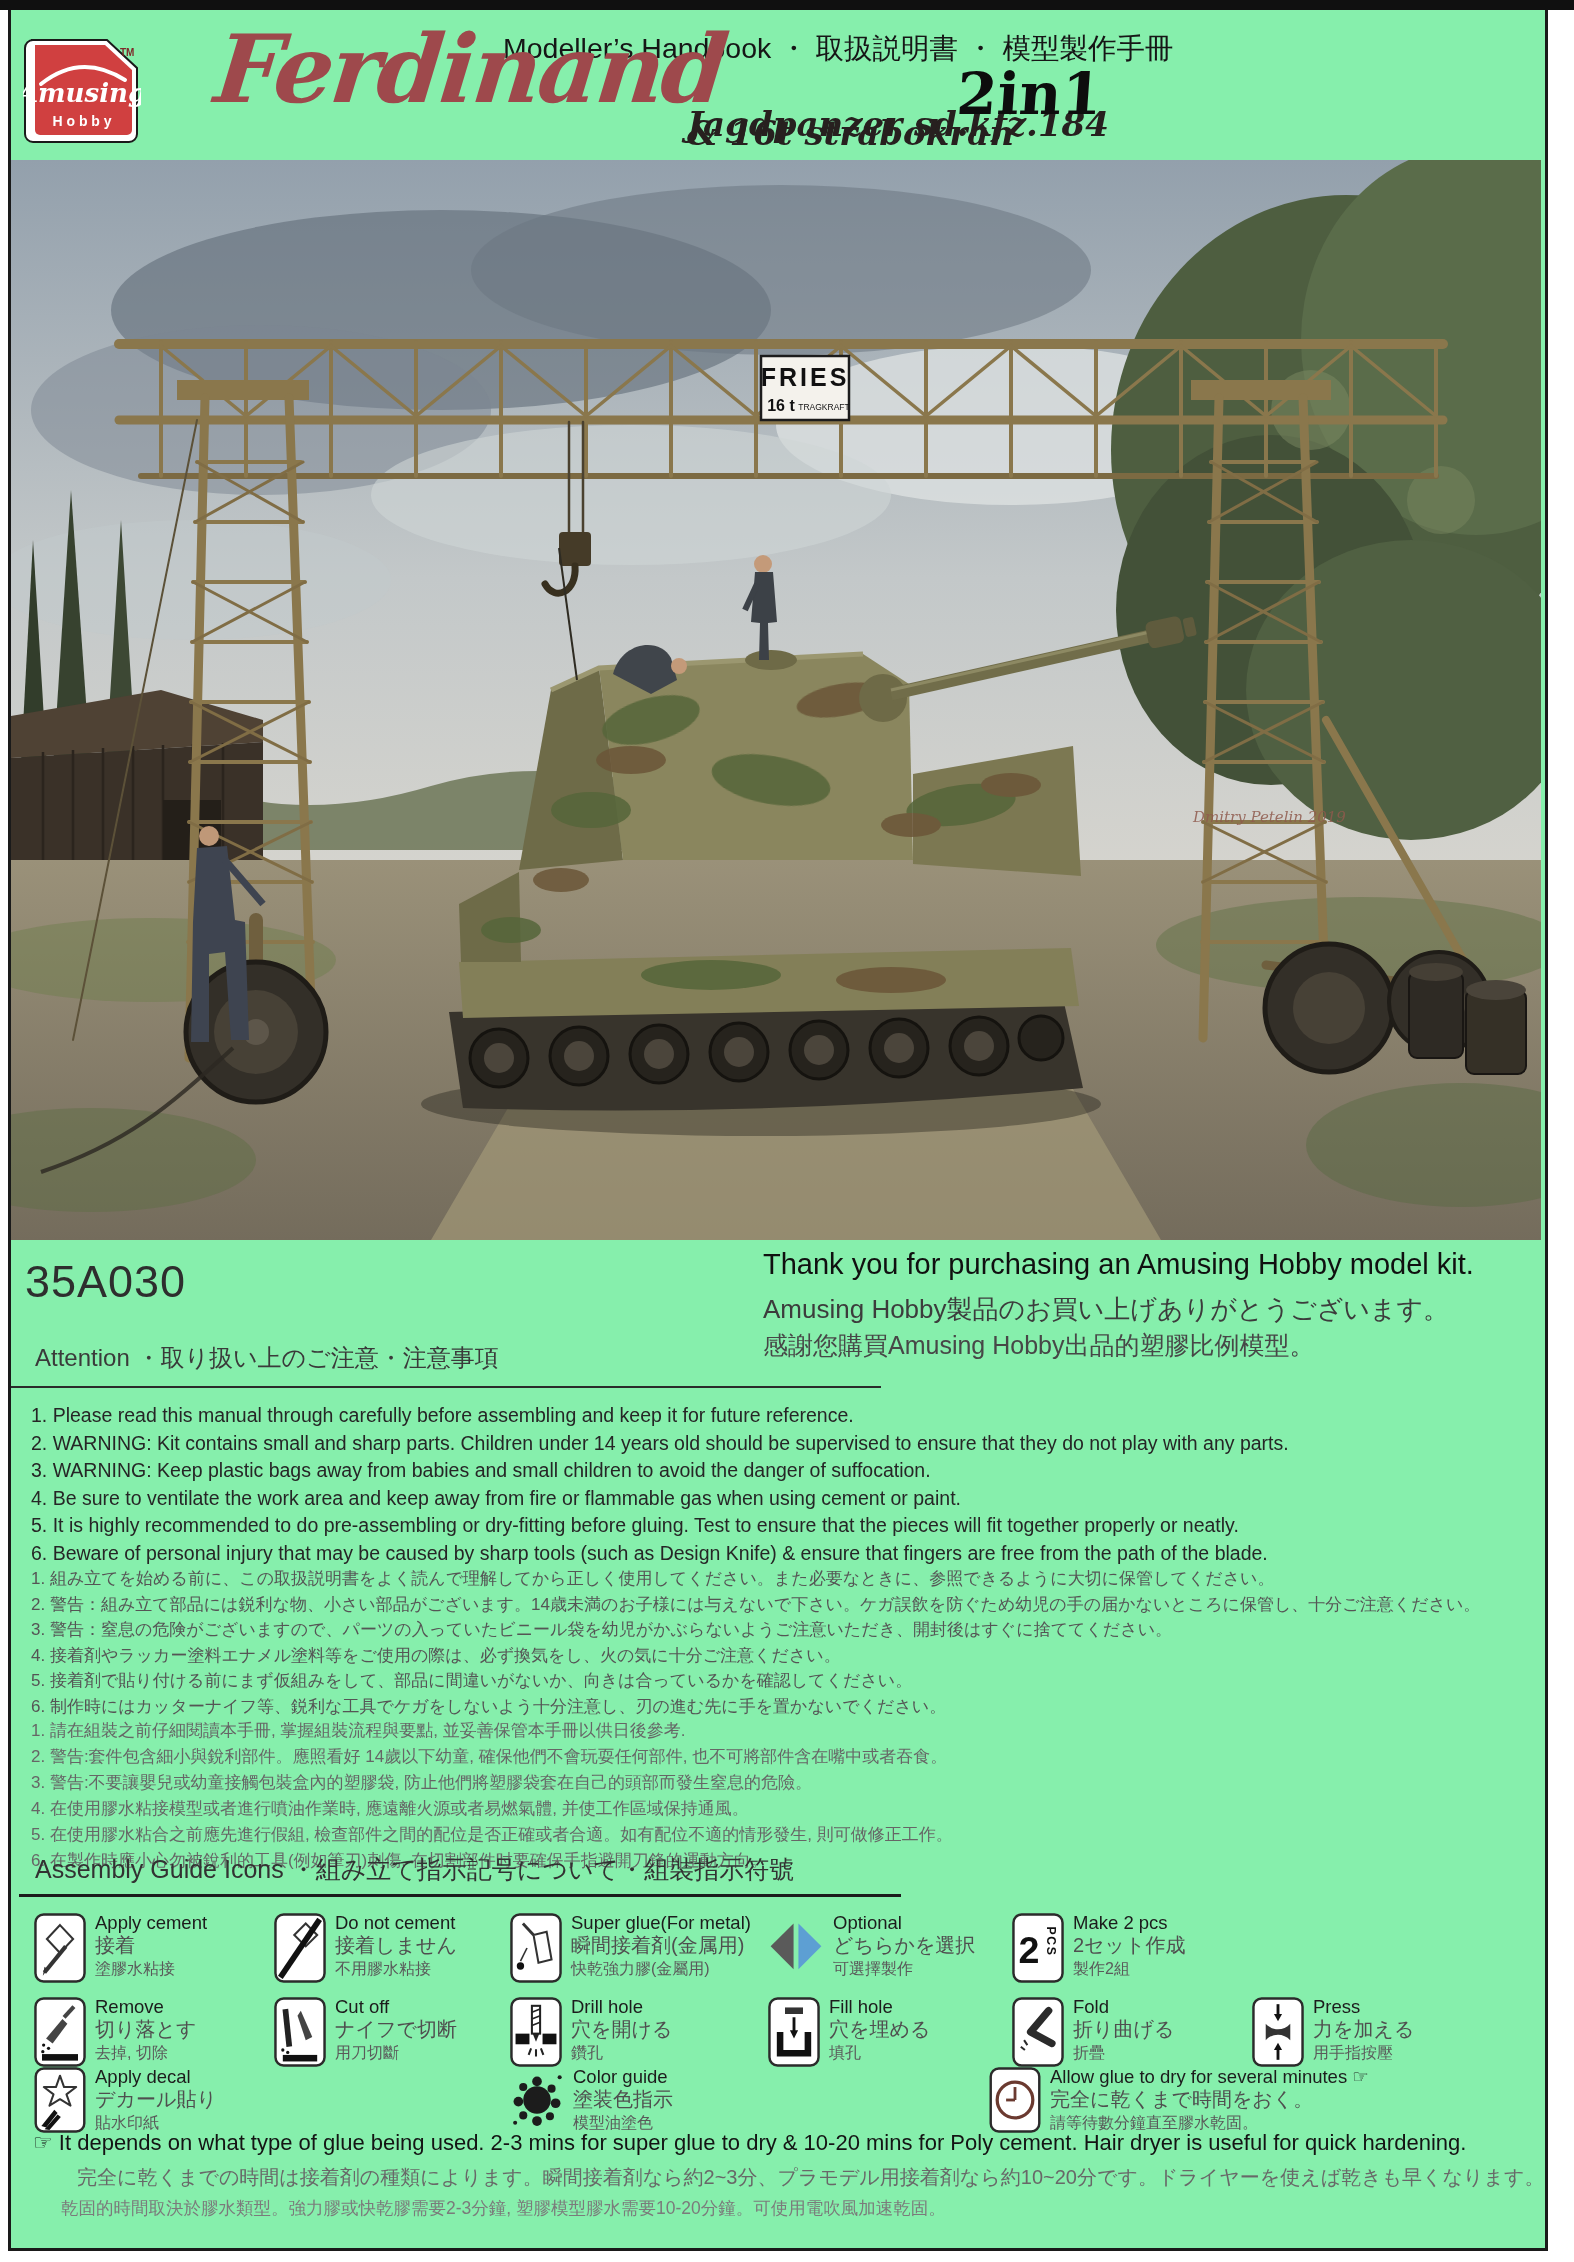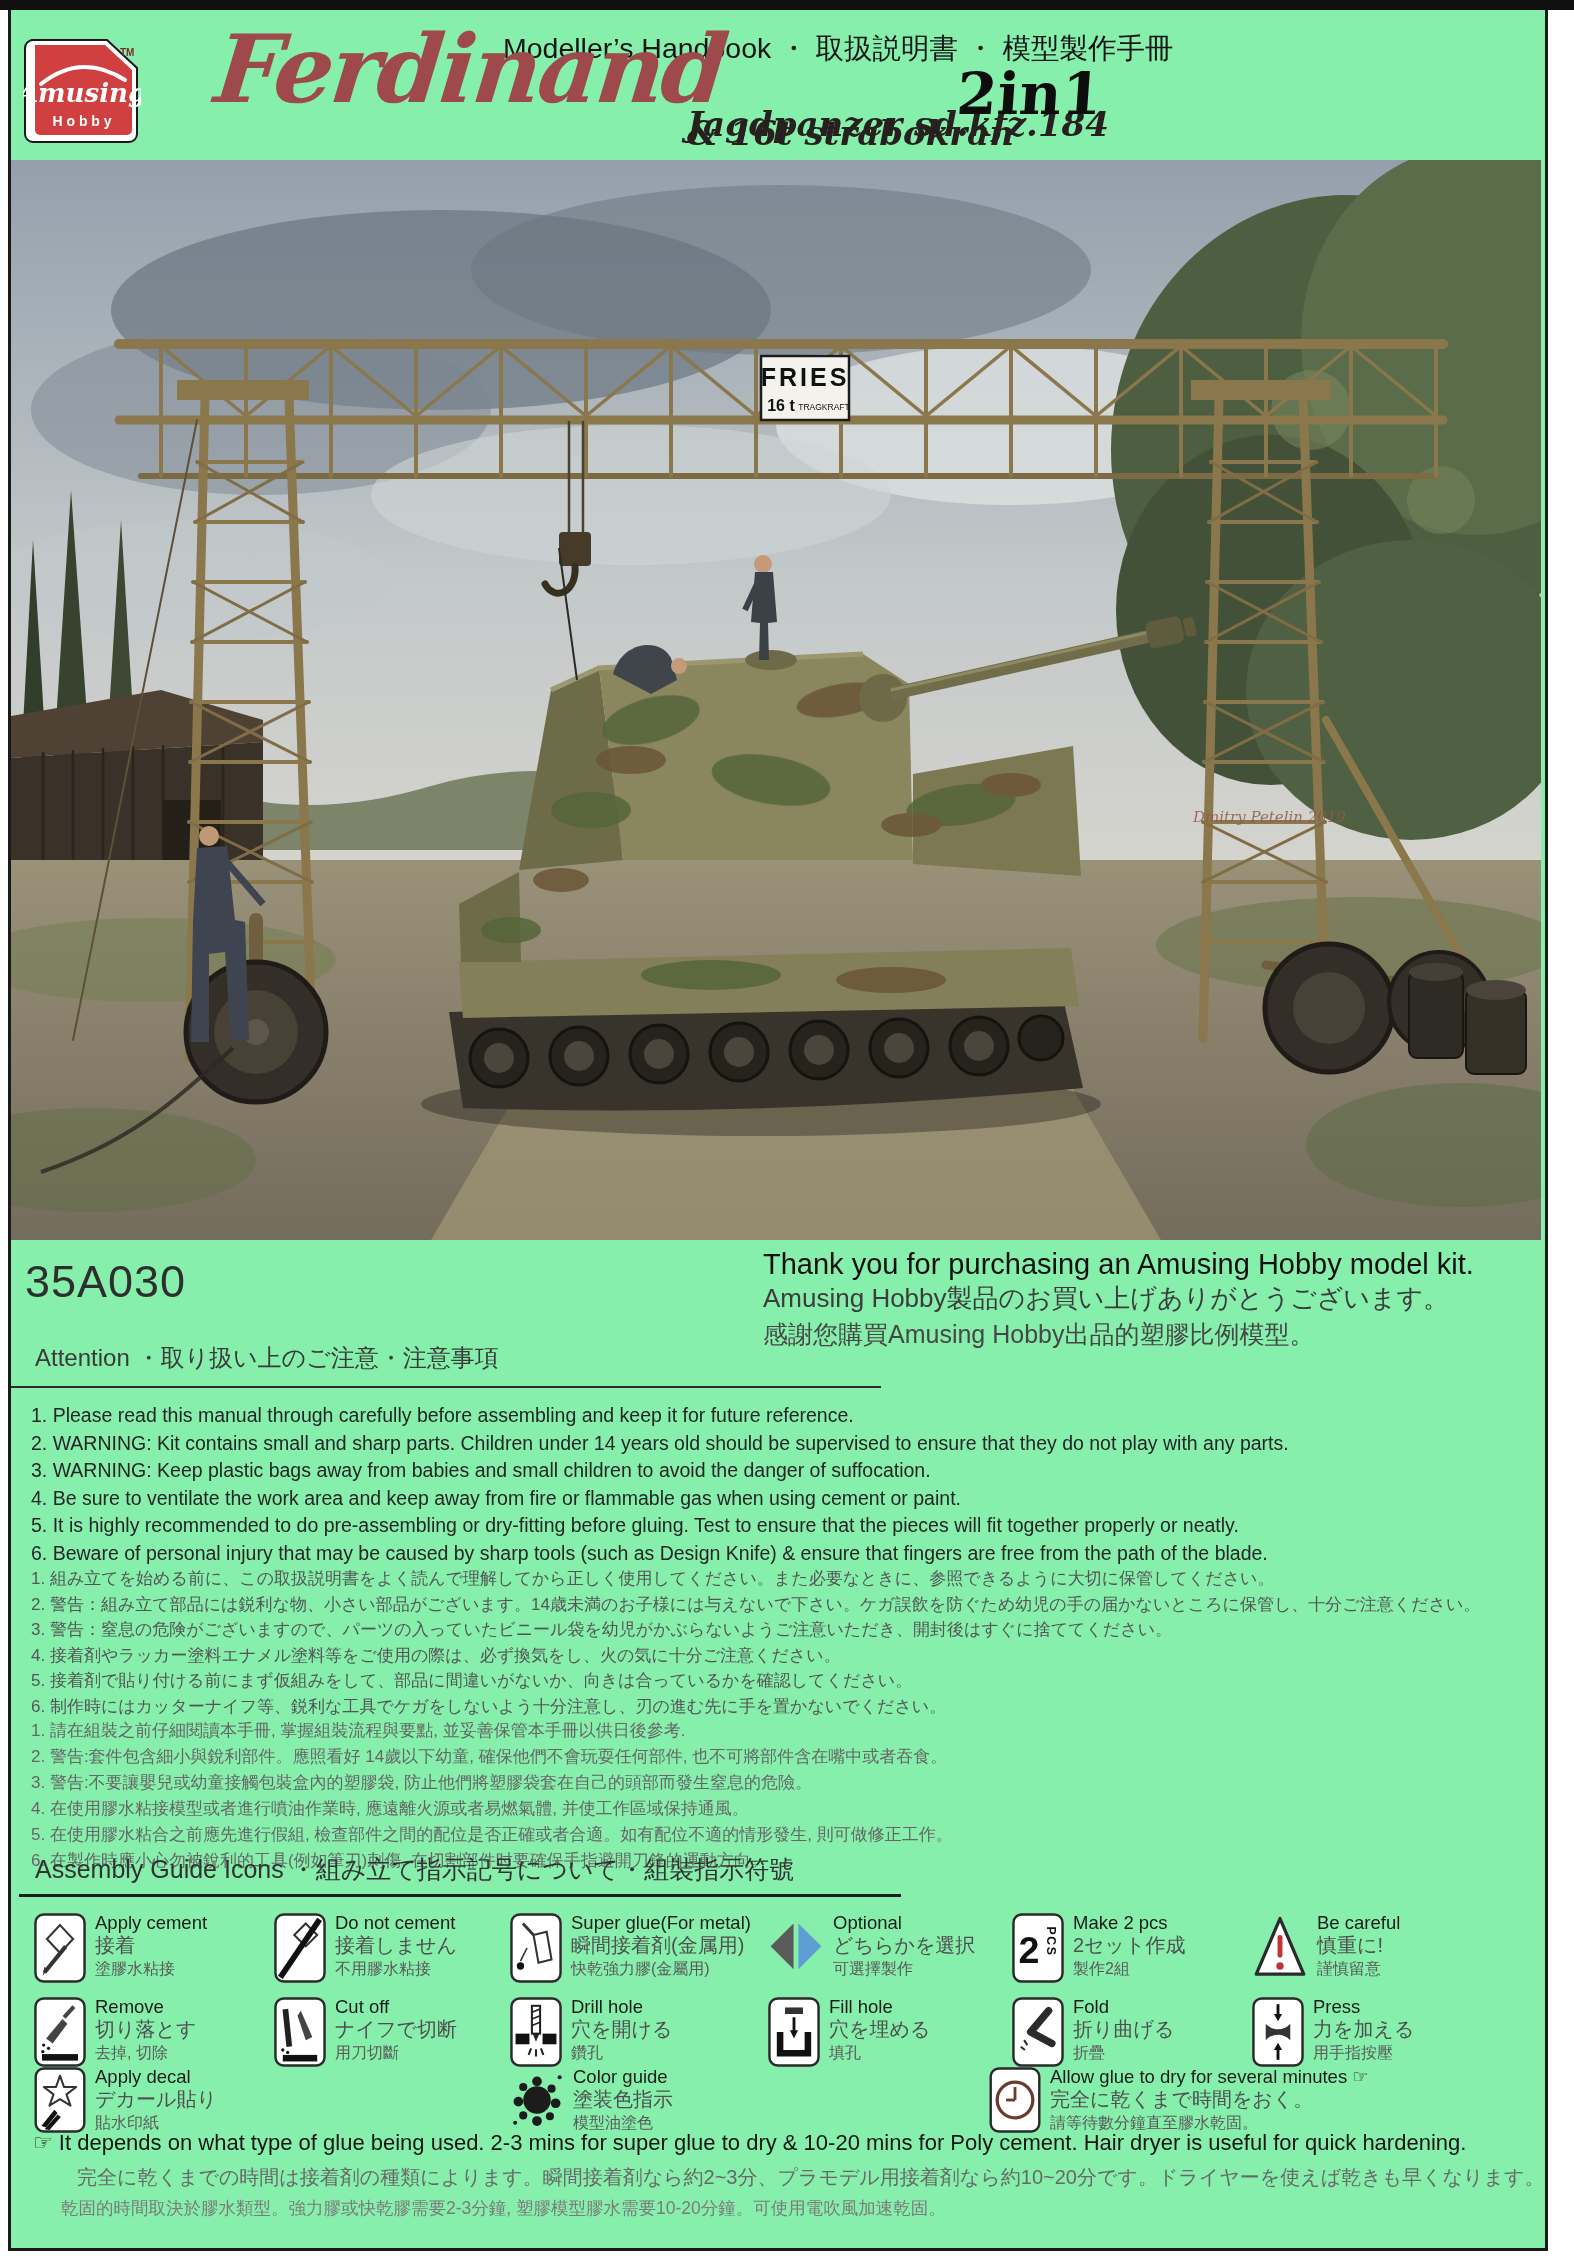--- a/index.html
+++ b/index.html
@@ -19,21 +19,21 @@
   .sub2{left:676px;top:103px;font-family:"DejaVu Serif",serif;font-style:italic;font-weight:bold;
         font-size:34px;color:#27201f;text-align:right;}
   .twoin1{left:946px;top:50px;font-family:"DejaVu Serif",serif;font-weight:bold;font-size:58px;
           color:#0d0d0d;transform:skewX(-4deg);}
   
   .boxart{left:0;top:150px;width:1530px;height:1080px;}
   
   .code{left:14px;top:1246px;font-size:45px;color:#2e2e2e;letter-spacing:1px;}
   .thx{left:752px;top:1237px;line-height:1.18;}
   .thx .t-en{font-size:29px;color:#101010;}
-  .thx .t-ja{font-size:26px;color:#3c3c3c;margin-top:2px;}
+  .thx .t-ja{font-size:26px;color:#3c3c3c;margin-top:13px;}
   .thx .t-zh{font-size:25px;color:#474747;margin-top:6px;}
   
   .att-h{left:24px;top:1332px;font-size:24px;color:#3a3a3a;}
   .rule1{left:0;top:1376px;width:870px;height:2px;background:#2b2b2b;}
   .list{left:20px;width:1500px;}
   .list .li{white-space:nowrap;}
   .l-en-list{top:1392px;font-size:19.5px;color:#262626;line-height:27.5px;}
   .l-ja-list{top:1556px;font-size:17px;color:#555;line-height:25.5px;}
   .l-zh-list{top:1708px;font-size:17px;color:#666;line-height:26px;}
   
@@ -342,32 +342,20 @@
       <text x="22" y="62" text-anchor="middle" font-family="Liberation Sans,sans-serif" font-size="46" font-weight="bold" fill="#111">2</text>
       <text x="49" y="36" text-anchor="middle" font-family="Liberation Sans,sans-serif" font-size="15" font-weight="bold" fill="#111" style="writing-mode:vertical-rl;letter-spacing:2px">PCS</text>
     </svg>
     <div class="ilab">
         <div class="e">Make 2 pcs</div>
         <div class="j">2セット作成</div>
         <div class="z">製作2組</div>
       </div>
   </div>
 
-  <div class="abs icon-item" style="left:1240px;top:1902px">
-    <svg width="58" height="72" viewBox="0 0 70 88">
-      <path d="M35,8 L64,76 L6,76 Z" fill="#fff" stroke="#2b2b2b" stroke-width="4" stroke-linejoin="round"></path>
-      <rect x="32" y="28" width="6" height="28" rx="3" fill="#c23333"></rect>
-      <circle cx="35" cy="66" r="4.5" fill="#c23333"></circle>
-    </svg>
-    <div class="ilab">
-        <div class="e">Be careful</div>
-        <div class="j">慎重に!</div>
-        <div class="z">謹慎留意</div>
-      </div>
-  </div>
 
   <div class="abs icon-item" style="left:22px;top:1986px">
     <svg width="54" height="72" viewBox="0 0 66 88">
       <rect x="3" y="3" width="60" height="82" rx="10" fill="#fff" stroke="#2b2b2b" stroke-width="3"></rect>
       <path d="M16,52 L36,28 L42,34 L24,58 Z" fill="#444"></path>
       <line x1="38" y1="26" x2="50" y2="13" stroke="#444" stroke-width="5"></line>
       <circle cx="13" cy="60" r="2" fill="#111"></circle>
         <circle cx="19" cy="64" r="2" fill="#111"></circle>
         <circle cx="12" cy="68" r="2" fill="#111"></circle>
       <rect x="11" y="71" width="44" height="8" fill="#111"></rect>

